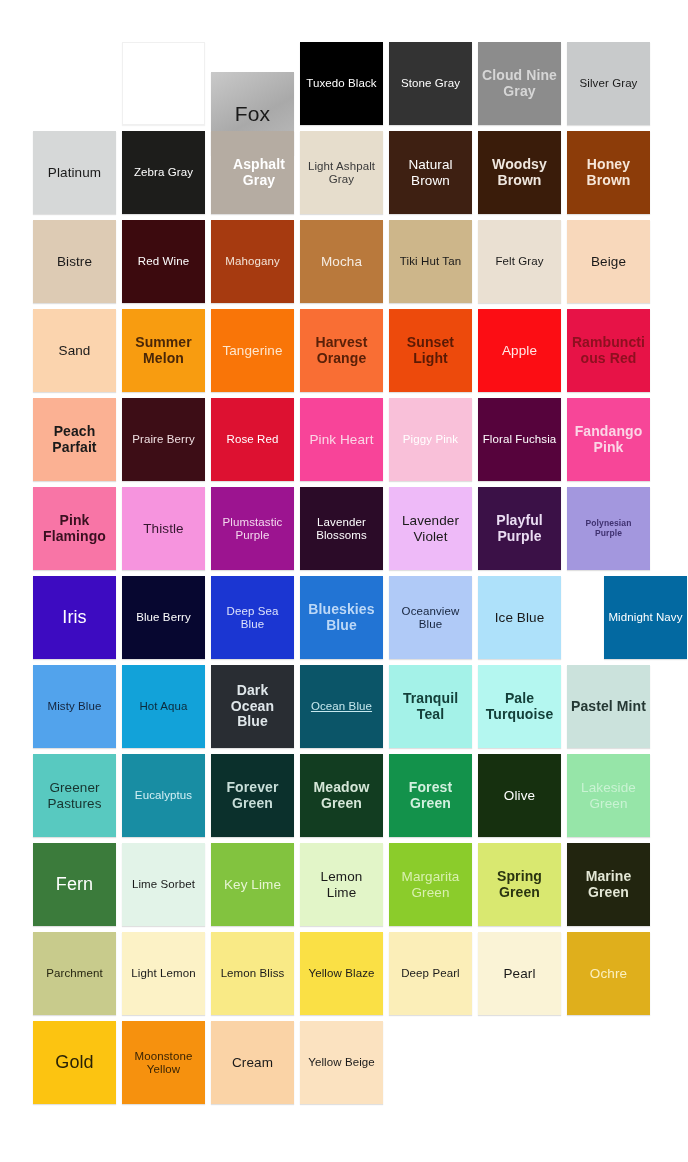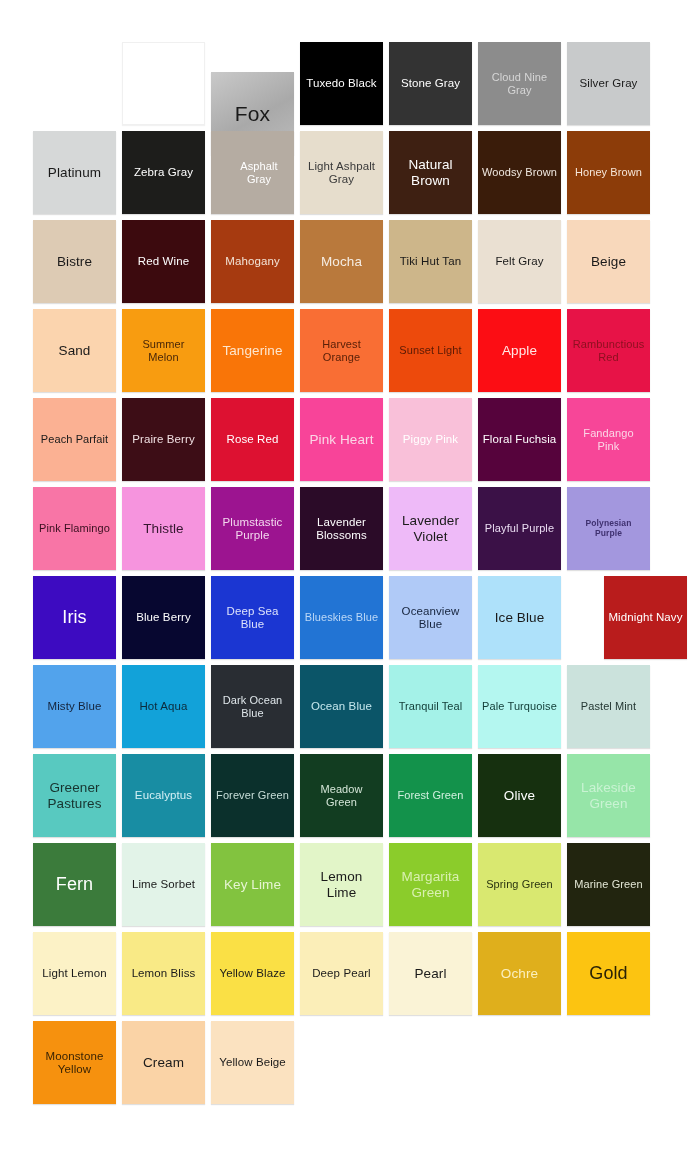--- a/index.html
+++ b/index.html
@@ -55,21 +55,21 @@
     text-align: center;
     line-height: 1.12;
     padding: 0 4px;
     letter-spacing: 0.1px;
     font-family: "Liberation Sans", sans-serif;
     word-break: break-word;
     pointer-events: none;
   }
   
   .sz-xs .swatch-label { font-size: 8.5px; font-weight: 600; }
-  .sz-s  .swatch-label { font-size: 11px;  font-weight: 400; }
+  .sz-s  .swatch-label { font-size: 14px;  font-weight: 700; }
   .sz-m  .swatch-label { font-size: 11.5px; font-weight: 500; }
   .sz-l  .swatch-label { font-size: 13.5px; font-weight: 400; }
   .sz-xl .swatch-label { font-size: 18px;  font-weight: 300; }
   .sz-xxl .swatch-label { font-size: 21px; font-weight: 300; }
 </style>
 </head>
 <body>
 
 <div id="palette-board">
   <div class="swatch-grid" id="swatch-grid">
@@ -210,34 +210,34 @@
       </div>
       <div class="swatch sz-s" title="Blueskies Blue" style="background: rgb(34, 116, 212);">
         <span class="swatch-label" style="color: rgb(188, 216, 247);">Blueskies Blue</span>
       </div>
       <div class="swatch sz-m" title="Oceanview Blue" style="background: rgb(176, 202, 247);">
         <span class="swatch-label" style="color: rgb(22, 36, 61);">Oceanview Blue</span>
       </div>
       <div class="swatch sz-l" title="Ice Blue" style="background: rgb(174, 225, 250);">
         <span class="swatch-label" style="color: rgb(26, 26, 26);">Ice Blue</span>
       </div>
-      <div class="swatch sz-m" title="Midnight Navy" style="background: #b91c1c; margin-left: 40px;">
+      <div class="swatch sz-m" title="Midnight Navy" style="background: #0369a1; margin-left: 40px;">
         <span class="swatch-label" style="color: rgb(255, 255, 255);">Midnight Navy</span>
       </div>
       <div class="swatch sz-m" title="Misty Blue" style="background: rgb(82, 163, 236);">
         <span class="swatch-label" style="color: rgb(20, 36, 60);">Misty Blue</span>
       </div>
       <div class="swatch sz-m" title="Hot Aqua" style="background: rgb(18, 162, 217);">
         <span class="swatch-label" style="color: rgb(12, 43, 60);">Hot Aqua</span>
       </div>
       <div class="swatch sz-s" title="Dark Ocean Blue" style="background: rgb(41, 45, 51);">
         <span class="swatch-label" style="color: rgb(223, 230, 234);">Dark Ocean Blue</span>
       </div>
       <div class="swatch sz-m" title="Ocean Blue" style="background: rgb(11, 85, 104);">
-        <span class="swatch-label" style="color: rgb(198, 232, 238);">Ocean Blue</span>
+        <span class="swatch-label" style="color: rgb(198, 232, 238); text-decoration: underline;">Ocean Blue</span>
       </div>
       <div class="swatch sz-s" title="Tranquil Teal" style="background: rgb(164, 242, 232);">
         <span class="swatch-label" style="color: rgb(20, 64, 58);">Tranquil Teal</span>
       </div>
       <div class="swatch sz-s" title="Pale Turquoise" style="background: rgb(180, 247, 240);">
         <span class="swatch-label" style="color: rgb(20, 64, 58);">Pale Turquoise</span>
       </div>
       <div class="swatch sz-s" title="Pastel Mint" style="background: rgb(203, 226, 220);">
         <span class="swatch-label" style="color: rgb(36, 55, 51);">Pastel Mint</span>
       </div>
@@ -275,20 +275,23 @@
         <span class="swatch-label" style="color: rgb(26, 26, 26);">Lemon Lime</span>
       </div>
       <div class="swatch sz-l" title="Margarita Green" style="background: rgb(139, 204, 43);">
         <span class="swatch-label" style="color: rgb(217, 240, 176);">Margarita Green</span>
       </div>
       <div class="swatch sz-s" title="Spring Green" style="background: rgb(217, 232, 112);">
         <span class="swatch-label" style="color: rgb(42, 52, 16);">Spring Green</span>
       </div>
       <div class="swatch sz-s" title="Marine Green" style="background: rgb(34, 37, 15);">
         <span class="swatch-label" style="color: rgb(227, 231, 213);">Marine Green</span>
+      </div>
+      <div class="swatch sz-m" title="Parchment" style="background: rgb(200, 203, 140);">
+        <span class="swatch-label" style="color: rgb(38, 38, 18);">Parchment</span>
       </div>
       <div class="swatch sz-m" title="Light Lemon" style="background: rgb(252, 242, 198);">
         <span class="swatch-label" style="color: rgb(26, 26, 26);">Light Lemon</span>
       </div>
       <div class="swatch sz-m" title="Lemon Bliss" style="background: rgb(249, 234, 134);">
         <span class="swatch-label" style="color: rgb(26, 26, 26);">Lemon Bliss</span>
       </div>
       <div class="swatch sz-m" title="Yellow Blaze" style="background: rgb(250, 224, 69);">
         <span class="swatch-label" style="color: rgb(26, 26, 26);">Yellow Blaze</span>
       </div>

